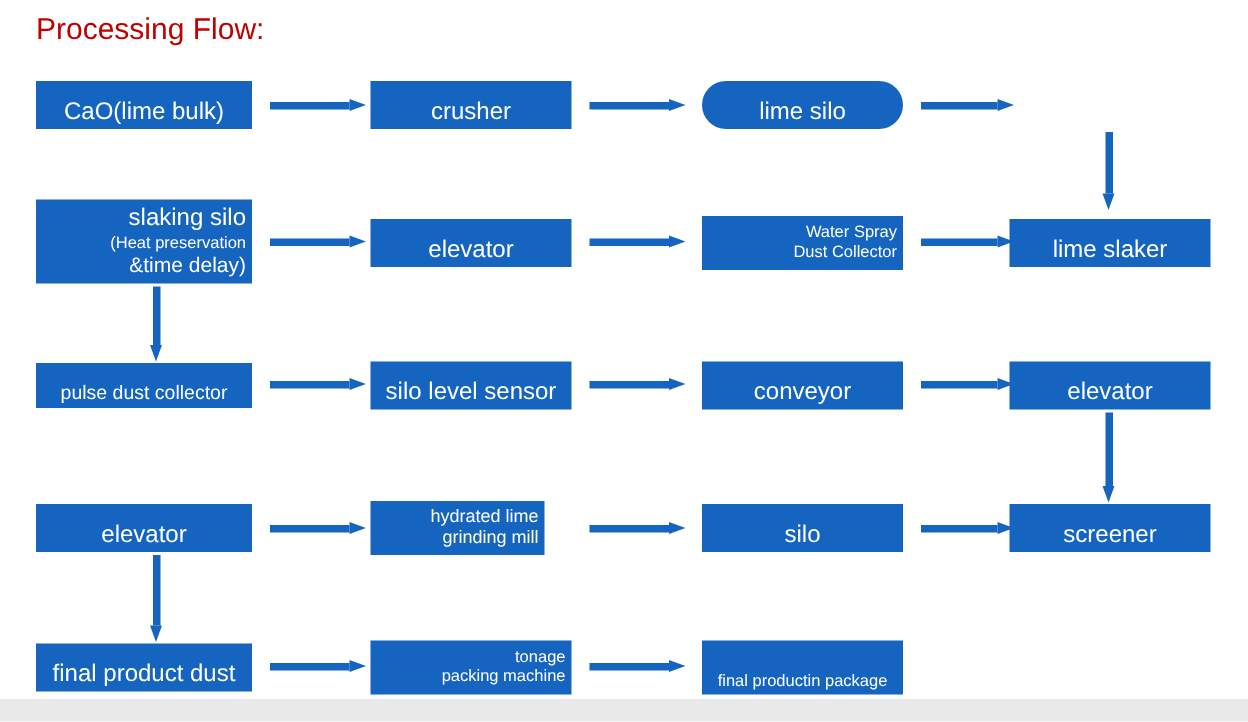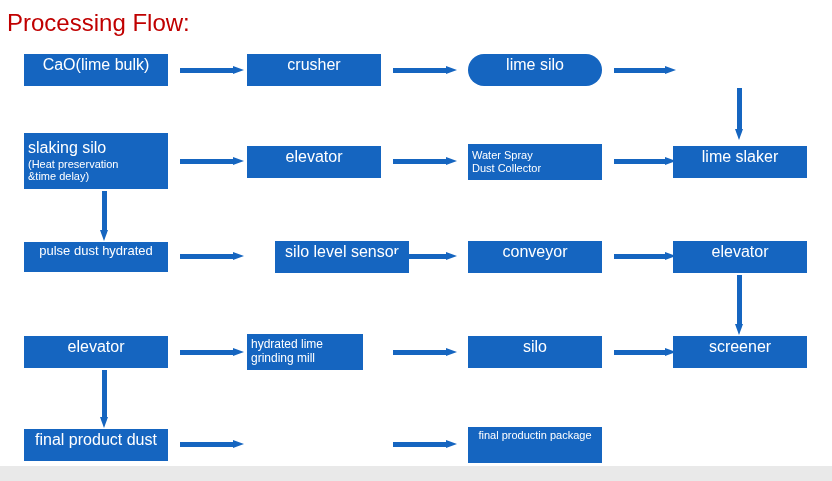--- a/index.html
+++ b/index.html
@@ -25,33 +25,33 @@
   .bottom-strip {
     position: absolute;
     left: 0;
     top: 466px;
     width: 832px;
     height: 15px;
     background: #e9e9e9;
   }
   .title {
     position: absolute;
-    left: 7px;
+    left: 24px;
     top: 9px;
-    font-size: 24px;
+    font-size: 20px;
     color: #c00000;
     font-family: "Liberation Sans", sans-serif;
     white-space: nowrap;
   }
   .node {
     position: absolute;
     background: #1565c0;
     color: #ffffff;
     display: flex;
-    align-items: flex-start;
+    align-items: flex-end;
     justify-content: center;
     text-align: center;
     box-sizing: border-box;
     line-height: 1.15;
     padding: 2px 4px;
   }
   .node .line { display: block; }
   .node.big { font-size: 16px; }
   .node.mid { font-size: 14px; }
   .node.tiny { font-size: 11px; }
@@ -171,21 +171,21 @@
 
 
   <div class="arrow-v" style="left:735px; top:88px; width:9px; height:52px;">
     <div class="shaft" style="height:41px;"></div>
     <div class="head" style="top:41px;"></div>
   </div>
 
   <div class="node mid" style="left:24px; top:133px; width:144px; height:56px; flex-direction:column; justify-content:center;">
     <span class="line" style="font-size:16px;">slaking silo</span>
     <span class="line" style="font-size:11px;">(Heat preservation</span>
-    <span class="line" style="font-size:11px;">&amp;time delay)</span>
+    <span class="line" style="font-size:14px;">&amp;time delay)</span>
   </div>
 
   <div class="arrow-h" style="left:180px; top:157px; width:64px;">
     <div class="shaft" style="width:53px;"></div>
     <div class="head" style="left:53px;"></div>
   </div>
 
   <div class="node big" style="left:247px; top:146px; width:134px; height:32px;">
     <span class="line">elevator</span>
   </div>
@@ -208,29 +208,29 @@
   <div class="node big" style="left:673px; top:146px; width:134px; height:32px;">
     <span class="line">lime slaker</span>
   </div>
 
   <div class="arrow-v" style="left:100px; top:191px; width:9px; height:50px;">
     <div class="shaft" style="height:39px;"></div>
     <div class="head" style="top:39px;"></div>
   </div>
 
   <div class="node mid" style="left:24px; top:242px; width:144px; height:30px; font-size:13px;">
-    <span class="line">pulse dust hydrated</span>
+    <span class="line">pulse dust collector</span>
   </div>
 
   <div class="arrow-h" style="left:180px; top:252px; width:64px;">
     <div class="shaft" style="width:53px;"></div>
     <div class="head" style="left:53px;"></div>
   </div>
 
-  <div class="node big" style="left:247px; top:241px; width:134px; height:32px;margin-left:28px;">
+  <div class="node big" style="left:247px; top:241px; width:134px; height:32px;">
     <span class="line">silo level sensor</span>
   </div>
 
   <div class="arrow-h" style="left:393px; top:252px; width:64px;">
     <div class="shaft" style="width:53px;"></div>
     <div class="head" style="left:53px;"></div>
   </div>
 
   <div class="node big" style="left:468px; top:241px; width:134px; height:32px;">
     <span class="line">conveyor</span>
@@ -289,20 +289,24 @@
 
   <div class="node big" style="left:24px; top:429px; width:144px; height:32px;">
     <span class="line">final product dust</span>
   </div>
 
   <div class="arrow-h" style="left:180px; top:440px; width:64px;">
     <div class="shaft" style="width:53px;"></div>
     <div class="head" style="left:53px;"></div>
   </div>
 
+  <div class="node tiny" style="left:247px; top:427px; width:134px; height:36px; flex-direction:column;">
+    <span class="line">tonage</span>
+    <span class="line">packing machine</span>
+  </div>
 
   <div class="arrow-h" style="left:393px; top:440px; width:64px;">
     <div class="shaft" style="width:53px;"></div>
     <div class="head" style="left:53px;"></div>
   </div>
 
   <div class="node tiny" style="left:468px; top:427px; width:134px; height:36px; ">
     <span class="line">final product</span>
     <span class="line">in package</span>
   </div>

